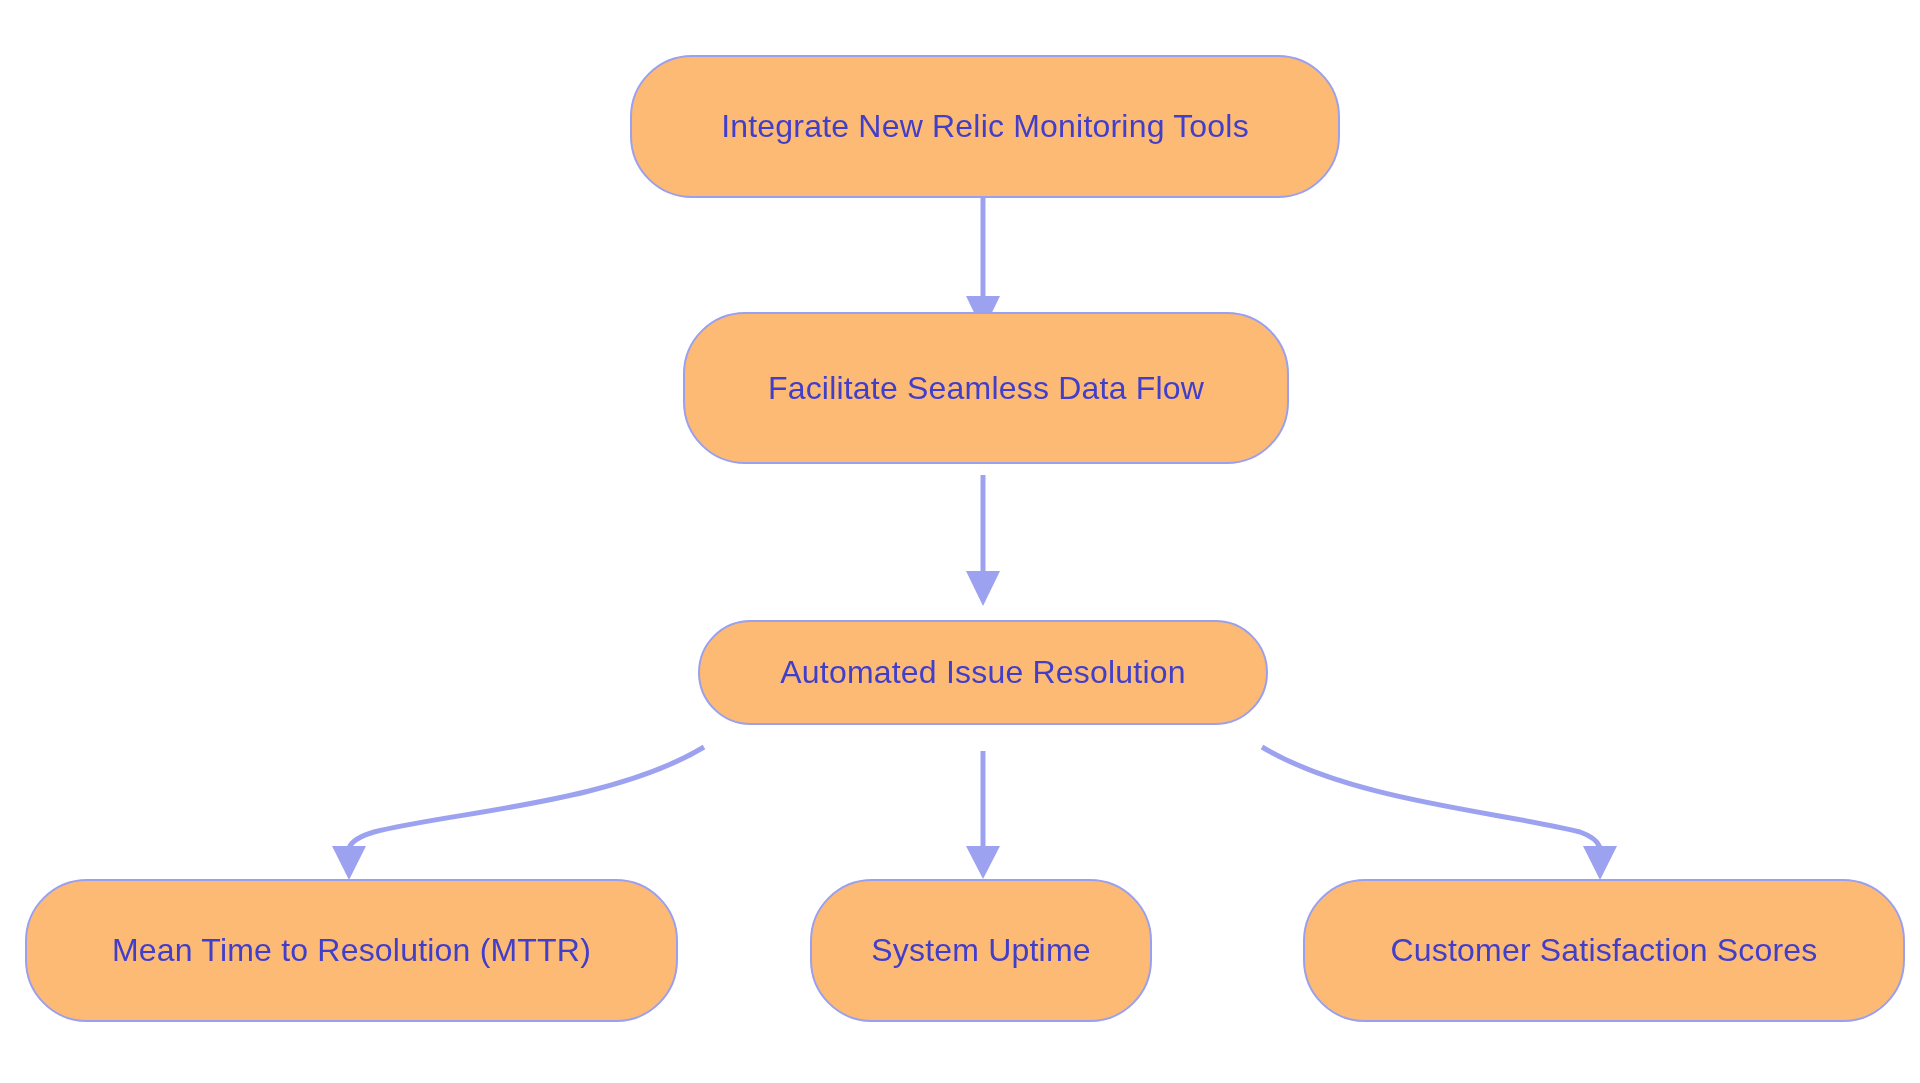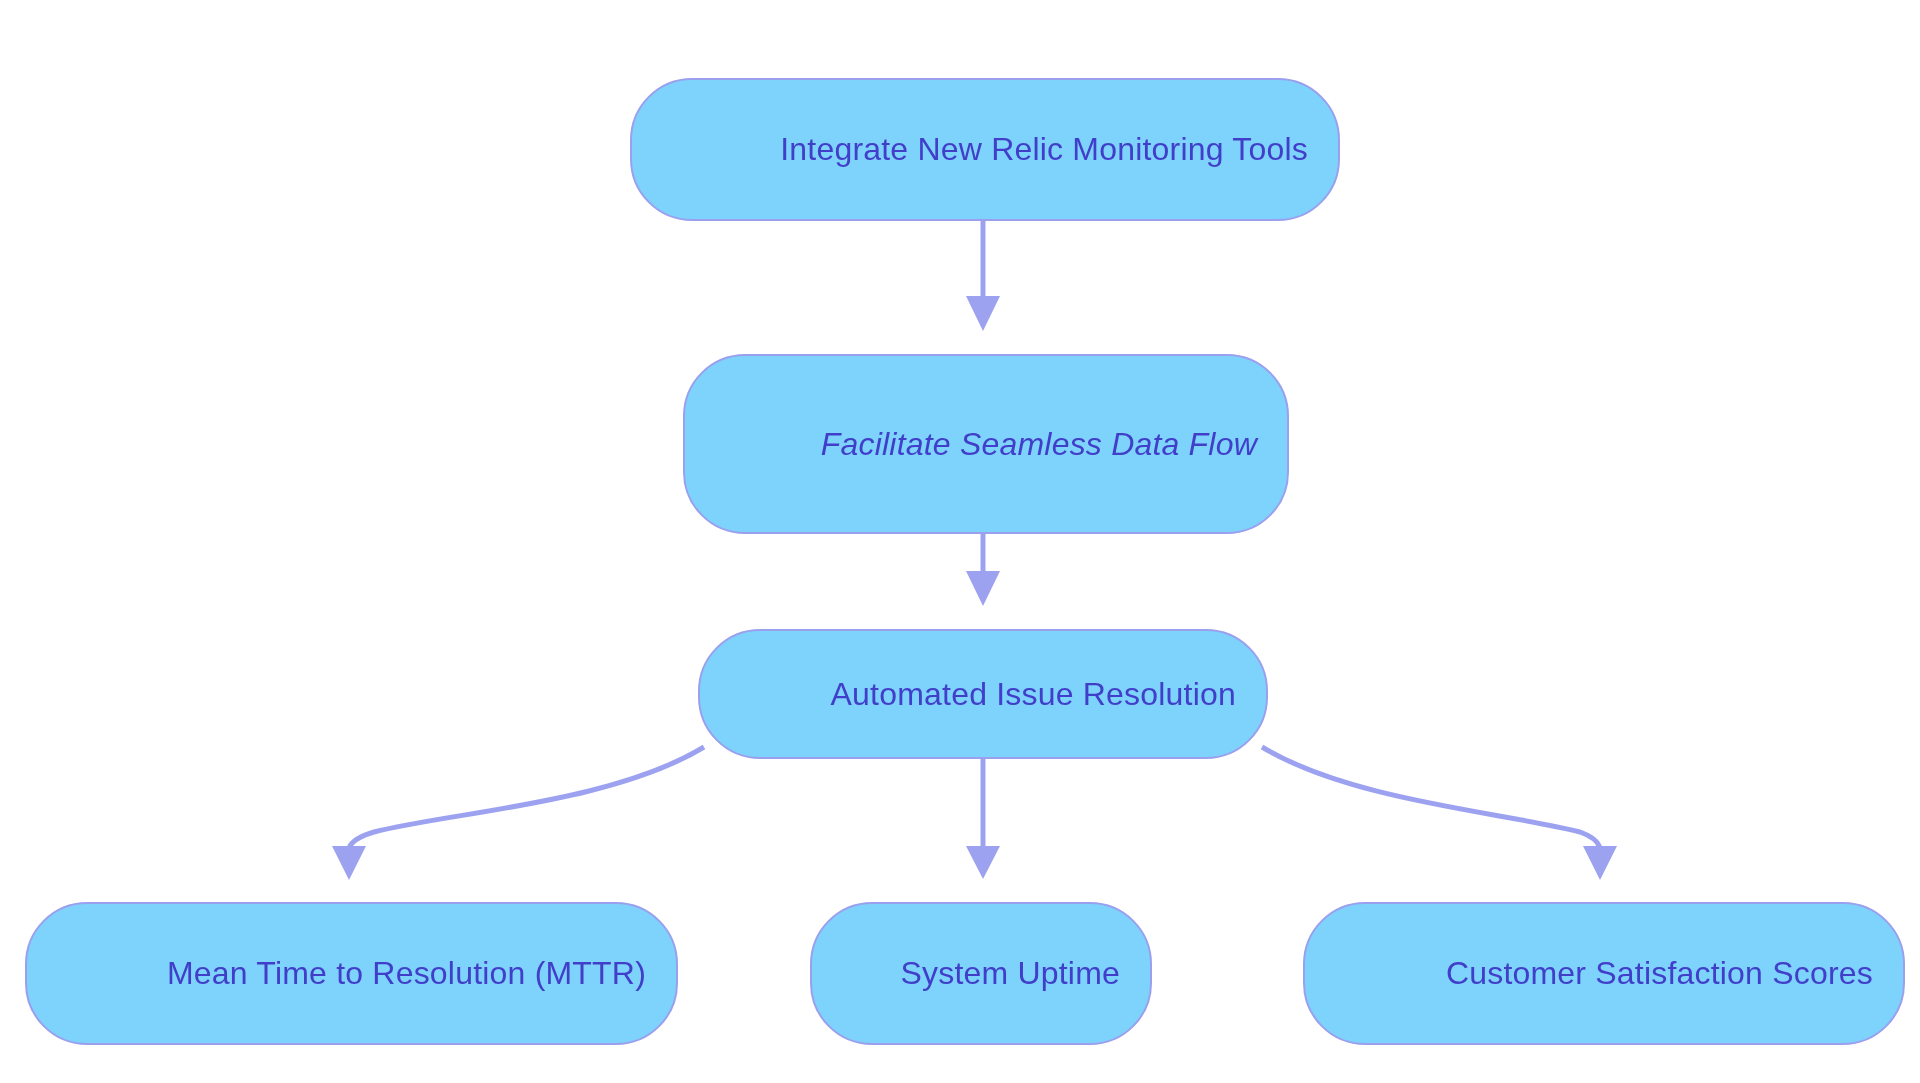--- a/index.html
+++ b/index.html
@@ -19,42 +19,41 @@
     position: absolute;
     left: 0;
     top: 0;
     width: 1920px;
     height: 1083px;
     pointer-events: none;
   }
   .node {
     position: absolute;
     box-sizing: border-box;
-    background: #7dd3fc;
+    background: #fdba74;
     border: 2px solid #9aa0ee;
     border-radius: 62px;
     display: flex;
     align-items: center;
-    justify-content: flex-end;
+    justify-content: center;
     text-align: center;
     padding: 0 30px;
-    margin-top: 23px;
   }
   .node-label {
     color: #413ec9;
     font-size: 32px;
     font-weight: 400;
     line-height: 1.2;
     white-space: nowrap;
     letter-spacing: 0.2px;
   }
   
   .node-1 { left: 630px;  top: 55px;  width: 710px; height: 143px; }
-  .node-2 { left: 683px;  top: 331px; width: 606px; height: 180px; font-style: italic; }
-  .node-3 { left: 698px;  top: 606px; width: 570px; height: 130px; }
+  .node-2 { left: 683px;  top: 312px; width: 606px; height: 152px; }
+  .node-3 { left: 698px;  top: 620px; width: 570px; height: 105px; }
   .node-4 { left: 25px;   top: 879px; width: 653px; height: 143px; }
   .node-5 { left: 810px;  top: 879px; width: 342px; height: 143px; }
   .node-6 { left: 1303px; top: 879px; width: 602px; height: 143px; }
 
   .edge-stroke {
     fill: none;
     stroke: #9da2f0;
     stroke-width: 5;
   }
   .edge-head {

